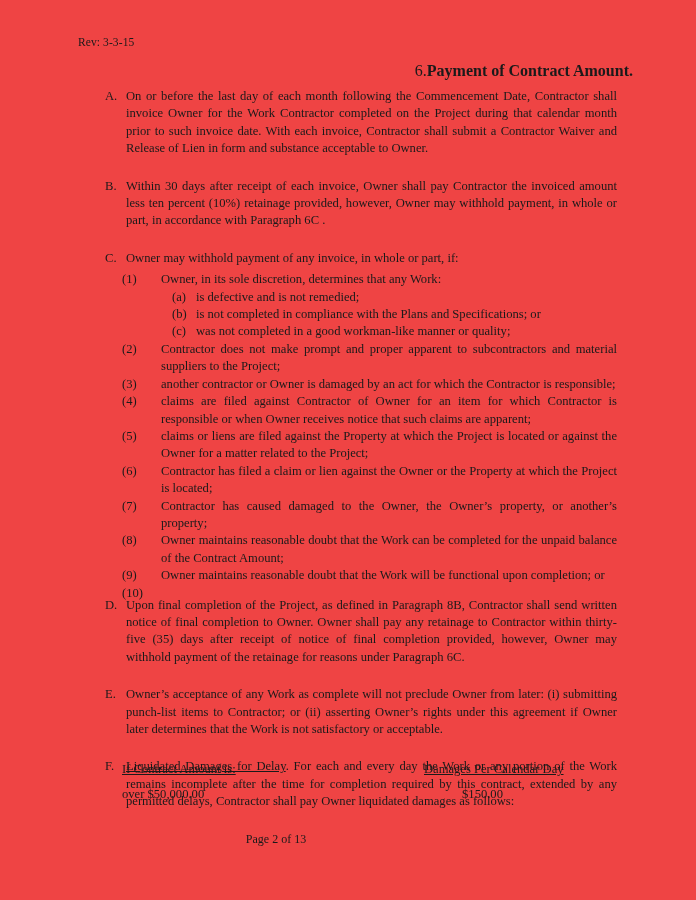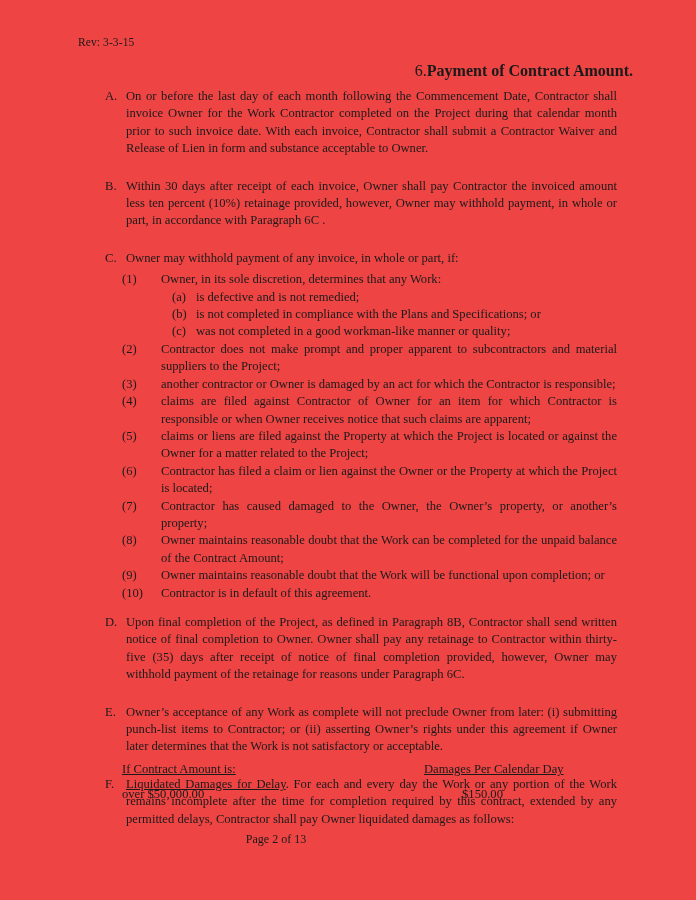--- a/index.html
+++ b/index.html
@@ -261,21 +261,20 @@
       <span>Owner maintains reasonable doubt that the Work can be completed for the unpaid balance of the Contract Amount;</span>
     </div>
 
     <div class="lvl-1">
       <span class="marker">(9)</span>
       <span>Owner maintains reasonable doubt that the Work will be functional upon completion; or</span>
     </div>
 
     <div class="lvl-1 nojust">
       <span class="marker">(10)</span>
-      <span>Contractor is in default of this agreement.</span>
     </div>
 
     <div class="gap-md"></div>
 
     <div class="lvl-a">
       <span class="marker">D.</span>
       <span>Upon final completion of the Project, as defined in Paragraph 8B, Contractor shall send written notice of final completion to Owner.  Owner shall pay any retainage to Contractor within thirty-five (35) days after receipt of notice of final completion provided, however, Owner may withhold payment of the retainage for reasons under Paragraph 6C.</span>
     </div>
 
     <div class="gap-sm"></div>

